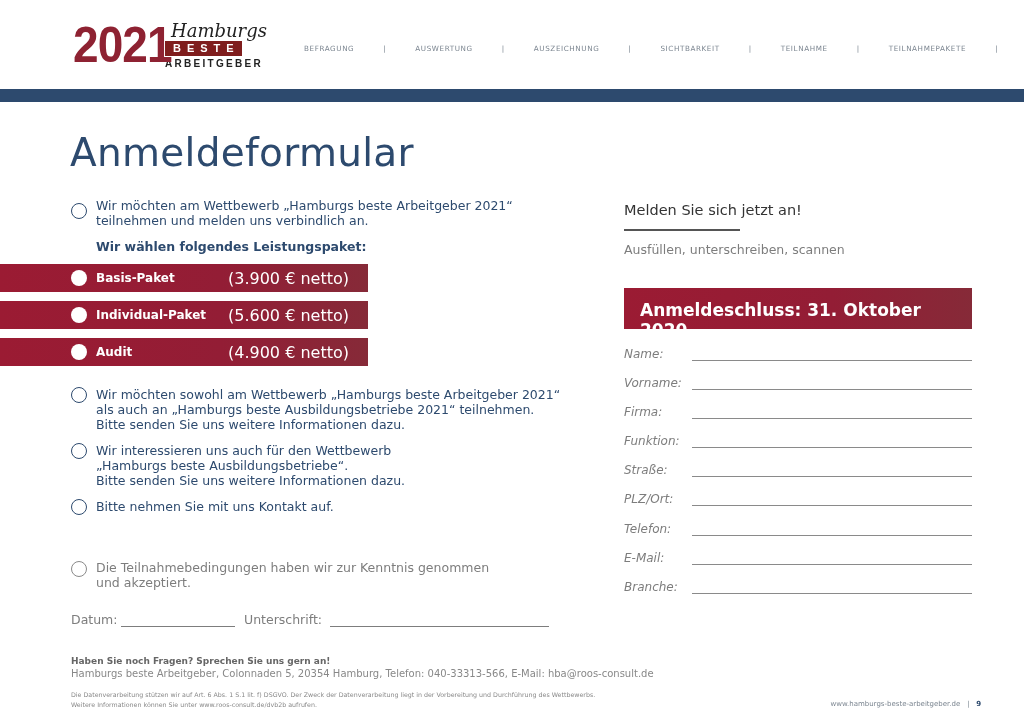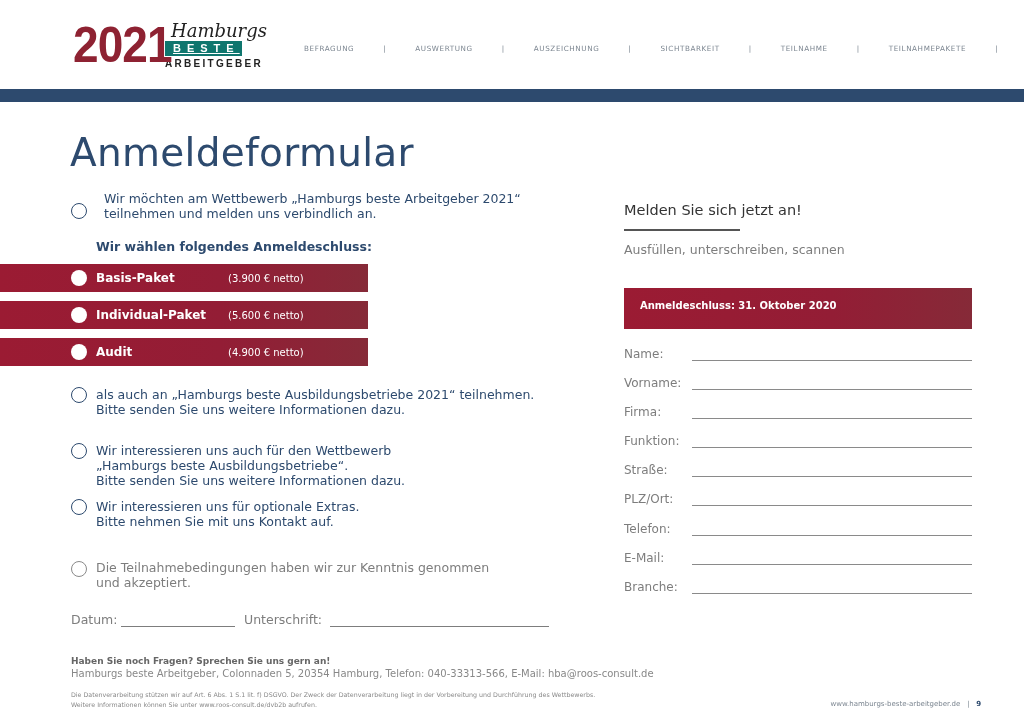--- a/index.html
+++ b/index.html
@@ -5,21 +5,21 @@
     * { box-sizing: border-box; margin: 0; padding: 0; }
     html, body { width: 1024px; height: 724px; background: #ffffff; overflow: hidden; }
     body { font-family: "DejaVu Sans", sans-serif; color: #2c4666; position: relative; }
 
     
     .header { position: absolute; left: 0; top: 0; width: 1024px; height: 73px; background: #fff; }
     .logo { position: absolute; left: 73px; top: 18px; height: 54px; display: flex; align-items: center; }
     .logo-year { font-family: "Liberation Sans", sans-serif; font-weight: bold; font-size: 50px; color: #8e2232; letter-spacing: -1px; line-height: 1; transform: scaleX(0.92); transform-origin: left center; width: 86px; }
     .logo-right { margin-left: 6px; display: flex; flex-direction: column; align-items: flex-start; justify-content: flex-end; }
     .logo-hamburgs { font-family: "DejaVu Serif", serif; font-style: italic; font-size: 18px; color: #222; line-height: 1; margin-left: 6px; }
-    .logo-beste { margin-top: 1px; background: #0f766e; color: #fff; font-family: "Liberation Sans", sans-serif; font-weight: bold; font-size: 11px; letter-spacing: 6px; padding: 1px 2px 1px 8px; line-height: 13px; text-decoration: underline; }
+    .logo-beste { margin-top: 1px; background: #7f1d1d; color: #fff; font-family: "Liberation Sans", sans-serif; font-weight: bold; font-size: 11px; letter-spacing: 6px; padding: 1px 2px 1px 8px; line-height: 13px; }
     .logo-arbeitgeber { margin-top: 2px; font-family: "Liberation Sans", sans-serif; font-weight: bold; font-size: 10px; letter-spacing: 2.3px; color: #222; line-height: 11px; }
 
     .nav { position: absolute; top: 44px; left: 304px; display: flex; align-items: center; font-size: 7.2px; letter-spacing: 0.6px; color: #7b8590; white-space: nowrap; gap: 20px; }
     .nav-item { color: #7b8590; cursor: pointer; }
     .nav-item.active { color: #2d4a6e; font-weight: bold; }
     .nav-sep { margin: 0 9px; color: #7b8590; }
 
     .top-bar { position: absolute; left: 0; top: 89px; width: 1024px; height: 13px; background: #2d4a6e; }
 
     .page-title { position: absolute; left: 70px; top: 130px; font-size: 39px; color: #2d4a6e; letter-spacing: 0.3px; font-weight: normal; }
@@ -27,40 +27,40 @@
     
     .radio { position: absolute; width: 16px; height: 16px; border: 1.6px solid #2d4a6e; border-radius: 50%; background: #fff; }
     .radio.grey { border-color: #8a8a8a; }
     .option-text { position: absolute; left: 96px; font-size: 12.5px; line-height: 15px; color: #2d4a6e; white-space: nowrap; }
     .option-text.grey { color: #7d7d7d; }
     .pkg-heading { position: absolute; left: 96px; top: 239px; font-size: 12.5px; font-weight: bold; color: #2d4a6e; }
 
     .pkg-bar { position: absolute; left: 0; width: 368px; height: 28px; background: linear-gradient(90deg, #9b1b33 0%, #931d35 60%, #862a38 100%); display: flex; align-items: center; cursor: pointer; }
     .pkg-dot { position: absolute; left: 71px; top: 6px; width: 16px; height: 16px; border-radius: 50%; background: #fff; }
     .pkg-name { position: absolute; left: 96px; font-size: 12px; font-weight: bold; color: #fff; }
-    .pkg-price { position: absolute; left: 228px; font-size: 10px; color: #fff; }
+    .pkg-price { position: absolute; left: 228px; font-size: 16px; color: #fff; }
 
     .sig-row { position: absolute; left: 71px; top: 612px; font-size: 12.5px; color: #7d7d7d; white-space: nowrap; }
     .sig-label { position: absolute; top: 0; }
     .sig-line { position: absolute; top: 14px; height: 1px; background: #7d7d7d; }
 
     .footer-q { position: absolute; left: 71px; top: 656px; font-size: 9px; font-weight: bold; color: #666; }
     .footer-addr { position: absolute; left: 71px; top: 668px; font-size: 10px; color: #888; }
     .footer-legal { position: absolute; left: 71px; top: 690px; font-size: 6.3px; color: #888; line-height: 10px; }
     .footer-right { position: absolute; right: 43px; top: 700px; font-size: 7px; color: #7b8590; white-space: nowrap; }
     .footer-right .pg { color: #2d4a6e; font-weight: bold; margin-left: 4px; }
     .footer-right .sep { margin-left: 5px; }
 
     
     .cta-title { position: absolute; left: 624px; top: 202px; font-size: 14.5px; color: #333; }
     .cta-underline { position: absolute; left: 624px; top: 229px; width: 116px; height: 2px; background: #555; }
     .cta-text { position: absolute; left: 624px; top: 242px; font-size: 12.5px; line-height: 15px; color: #7d7d7d; }
-    .deadline { position: absolute; left: 624px; top: 288px; width: 348px; height: 41px; background: linear-gradient(90deg, #9b1b33 0%, #931d35 60%, #862a38 100%); color: #fff; font-size: 10px; font-weight: bold; padding: 12px 0 0 16px; }
-
-    .field { position: absolute; left: 624px; width: 348px; height: 20px; }
+    .deadline { position: absolute; left: 624px; top: 288px; width: 348px; height: 41px; background: linear-gradient(90deg, #9b1b33 0%, #931d35 60%, #862a38 100%); color: #fff; font-size: 17px; font-weight: bold; padding: 12px 0 0 16px; }
+
+    .field { position: absolute; left: 624px; width: 348px; height: 20px; font-style: italic; }
     .field-label { position: absolute; left: 0; top: 0; font-size: 12px; color: #7d7d7d; }
     .field-line { position: absolute; left: 68px; right: 0; top: 13px; height: 1px; background: #8a8a8a; cursor: text; }
   </style>
 </head>
 <body>
 
 <div class="header">
   <div class="logo">
     <span class="logo-year">2021</span>
     <div class="logo-right">
@@ -87,59 +87,59 @@
     <span class="nav-sep">|</span>
     <span class="nav-item">TEILNAHMEBEDINGUNGEN</span>
   </nav>
 </div>
 
 <div class="top-bar"></div>
 
 <h1 class="page-title">Anmeldeformular</h1>
 
 <div class="radio" style="left:71px; top:203px;"></div>
-<div class="option-text" style="top:191px;margin-left:8px;">
+<div class="option-text" style="top:198px;">
   <div>Wir möchten am Wettbewerb „Hamburgs beste Arbeitgeber 2021“</div>
   <div>teilnehmen und melden uns verbindlich an.</div>
 </div>
 
-<div class="pkg-heading">Wir wählen folgendes Anmeldeschluss:</div>
+<div class="pkg-heading">Wir wählen folgendes Leistungspaket:</div>
 
 <div class="pkg-bar" style="top:264px;">
   <span class="pkg-dot"></span>
   <span class="pkg-name">Basis-Paket</span>
   <span class="pkg-price">(3.900 € netto)</span>
 </div>
 <div class="pkg-bar" style="top:301px;padding-left:41px;">
   <span class="pkg-dot"></span>
   <span class="pkg-name">Individual-Paket</span>
   <span class="pkg-price">(5.600 € netto)</span>
 </div>
 <div class="pkg-bar" style="top:338px;">
   <span class="pkg-dot"></span>
   <span class="pkg-name">Audit</span>
   <span class="pkg-price">(4.900 € netto)</span>
 </div>
 
 <div class="radio" style="left:71px; top:387px;"></div>
 <div class="option-text" style="top:387px;">
+  <div>Wir möchten sowohl am Wettbewerb „Hamburgs beste Arbeitgeber 2021“</div>
   <div>als auch an „Hamburgs beste Ausbildungsbetriebe 2021“ teilnehmen.</div>
   <div>Bitte senden Sie uns weitere Informationen dazu.</div>
 </div>
 
 <div class="radio" style="left:71px; top:443px;"></div>
 <div class="option-text" style="top:443px;">
   <div>Wir interessieren uns auch für den Wettbewerb</div>
   <div>„Hamburgs beste Ausbildungsbetriebe“.</div>
   <div>Bitte senden Sie uns weitere Informationen dazu.</div>
 </div>
 
 <div class="radio" style="left:71px; top:499px;"></div>
 <div class="option-text" style="top:499px;">
-  <div>Wir interessieren uns für optionale Extras.</div>
   <div>Bitte nehmen Sie mit uns Kontakt auf.</div>
 </div>
 
 <div class="radio grey" style="left:71px; top:561px;"></div>
 <div class="option-text grey" style="top:560px;">
   <div>Die Teilnahmebedingungen haben wir zur Kenntnis genommen</div>
   <div>und akzeptiert.</div>
 </div>
 
 <div class="sig-row">

